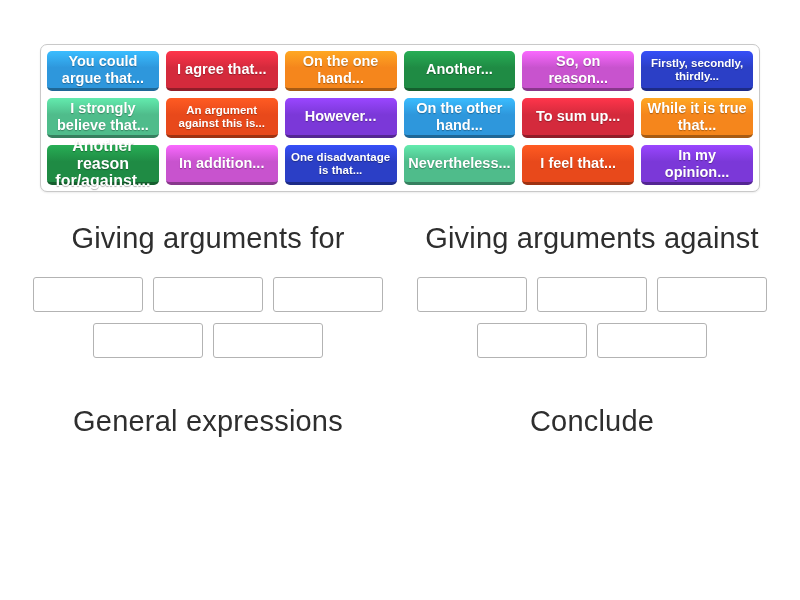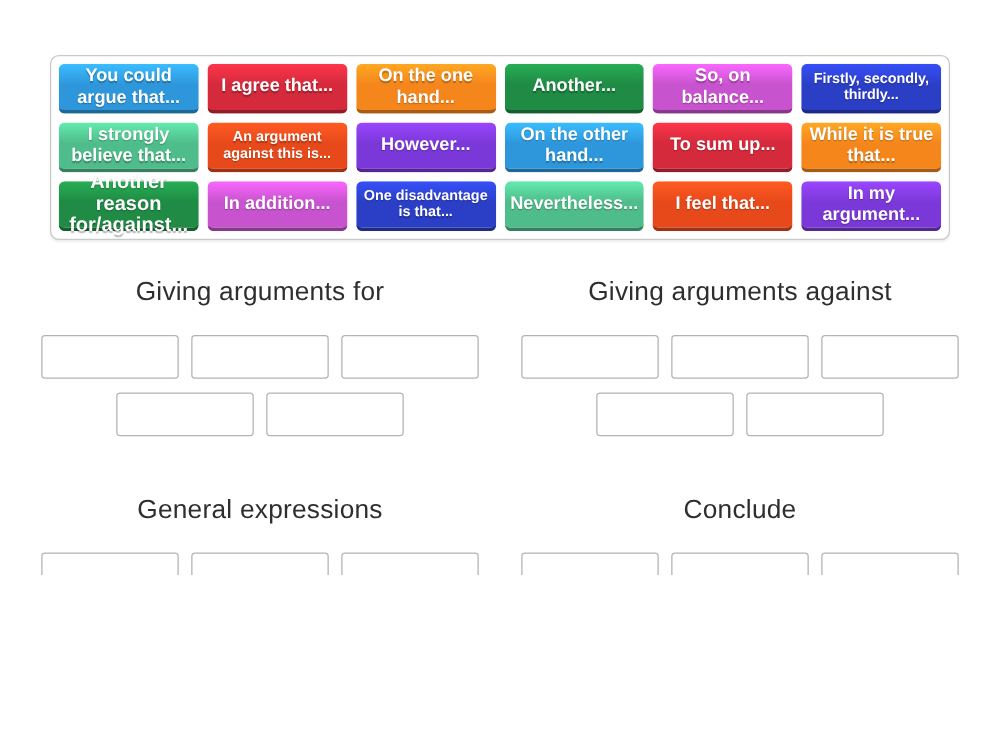--- a/index.html
+++ b/index.html
@@ -59,21 +59,21 @@
     width: 800px;
     padding: 0 16px;
     box-sizing: border-box;
     display: grid;
     grid-template-columns: 1fr 1fr;
     row-gap: 36px;
   }
   .group { text-align: center; }
   .group-title {
     margin: 0 0 22px 0;
-    font-size: 21px;
+    font-size: 29px;
     font-weight: 300;
     letter-spacing: 0.2px;
     color: var(--heading-color, #2e2e2e);
   }
   .slot-row {
     display: flex;
     justify-content: center;
     gap: 10px;
     margin-bottom: 11px;
   }
@@ -98,21 +98,21 @@
       <div class="tile" style="background: linear-gradient(rgb(255, 53, 75) 0%, rgb(212, 42, 60) 45%, rgb(212, 42, 60) 100%); border-bottom-color: rgb(144, 29, 41);">
         <span class="tile-label">I agree that...</span>
       </div>
       <div class="tile" style="background: linear-gradient(rgb(255, 168, 35) 0%, rgb(245, 134, 28) 45%, rgb(245, 134, 28) 100%); border-bottom-color: rgb(167, 91, 19);">
         <span class="tile-label">On the one hand...</span>
       </div>
       <div class="tile" style="background: linear-gradient(rgb(39, 174, 85) 0%, rgb(31, 139, 68) 45%, rgb(31, 139, 68) 100%); border-bottom-color: rgb(21, 95, 46);">
         <span class="tile-label">Another...</span>
       </div>
       <div class="tile" style="background: linear-gradient(rgb(250, 104, 255) 0%, rgb(200, 83, 206) 45%, rgb(200, 83, 206) 100%); border-bottom-color: rgb(136, 56, 140);">
-        <span class="tile-label">So, on balance...</span>
+        <span class="tile-label">So, on reason...</span>
       </div>
       <div class="tile sm" style="background: linear-gradient(rgb(54, 79, 248) 0%, rgb(43, 63, 198) 45%, rgb(43, 63, 198) 100%); border-bottom-color: rgb(29, 43, 135);">
         <span class="tile-label">Firstly, secondly, thirdly...</span>
       </div>
       <div class="tile" style="background: linear-gradient(rgb(99, 235, 174) 0%, rgb(79, 188, 139) 45%, rgb(79, 188, 139) 100%); border-bottom-color: rgb(54, 128, 95);">
         <span class="tile-label">I strongly believe that...</span>
       </div>
       <div class="tile sm" style="background: linear-gradient(rgb(255, 91, 34) 0%, rgb(232, 73, 27) 45%, rgb(232, 73, 27) 100%); border-bottom-color: rgb(158, 50, 18);">
         <span class="tile-label">An argument against this is...</span>
       </div>
@@ -137,21 +137,21 @@
       <div class="tile sm" style="background: linear-gradient(rgb(54, 79, 248) 0%, rgb(43, 63, 198) 45%, rgb(43, 63, 198) 100%); border-bottom-color: rgb(29, 43, 135);">
         <span class="tile-label">One disadvantage is that...</span>
       </div>
       <div class="tile" style="background: linear-gradient(rgb(99, 235, 174) 0%, rgb(79, 188, 139) 45%, rgb(79, 188, 139) 100%); border-bottom-color: rgb(54, 128, 95);">
         <span class="tile-label">Nevertheless...</span>
       </div>
       <div class="tile" style="background: linear-gradient(rgb(255, 91, 34) 0%, rgb(232, 73, 27) 45%, rgb(232, 73, 27) 100%); border-bottom-color: rgb(158, 50, 18);">
         <span class="tile-label">I feel that...</span>
       </div>
       <div class="tile" style="background: linear-gradient(rgb(154, 70, 255) 0%, rgb(123, 56, 216) 45%, rgb(123, 56, 216) 100%); border-bottom-color: rgb(84, 38, 147);">
-        <span class="tile-label">In my argument...</span>
+        <span class="tile-label">In my opinion...</span>
       </div>
     </div>
 
   <div class="groups">
     <section class="group">
       <h2 class="group-title">Giving arguments for</h2>
       <div class="slots">
           <div class="slot-row">
             <div class="slot"></div>
             <div class="slot"></div>

